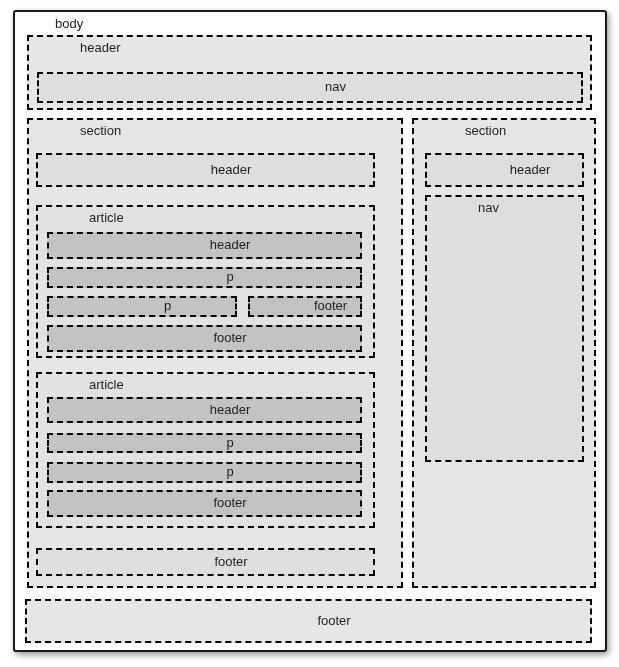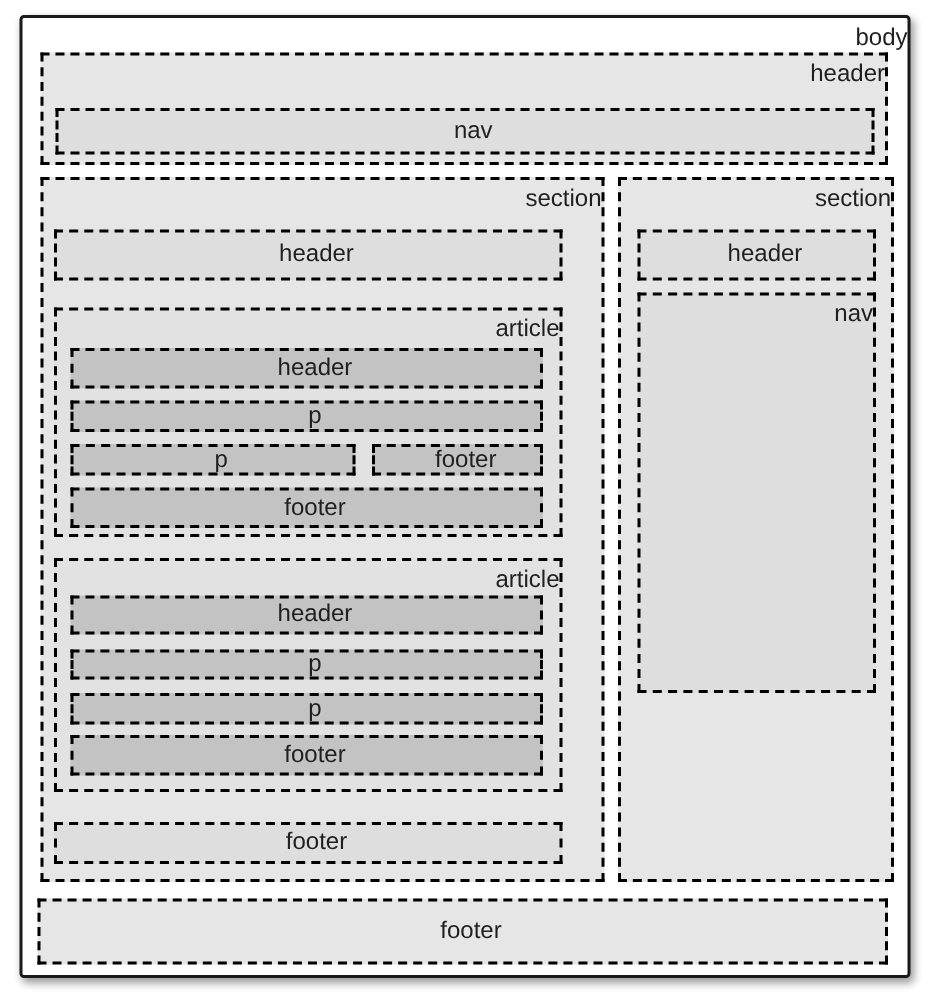--- a/index.html
+++ b/index.html
@@ -14,25 +14,26 @@
   .body-box {
     position: absolute; left: 13px; top: 10px;
     width: 594px; height: 642px;
     background: var(--page-bg, #ffffff);
     border: 2px solid var(--border-solid, #1a1a1a);
     border-radius: 3px;
     box-shadow: 2px 3px 6px rgba(0,0,0,0.40);
   }
 
   .lbl {
-    font-size: 16px;
+    font-size: 13px;
     color: var(--text, #1f1f1f);
-    text-align: right;
+    text-align: left;
     line-height: 1.25;
     white-space: nowrap;
+    margin-left: 40px;
   }
   .body-lbl { padding-top: 4px; }
   .container-lbl { padding-top: 3px; }
 
   .dash {
     position: absolute;
     border: 2px dashed var(--border-dash, #000000);
     padding-left: 11px;
   }
   .leaf { display: flex; align-items: center; justify-content: center; }

